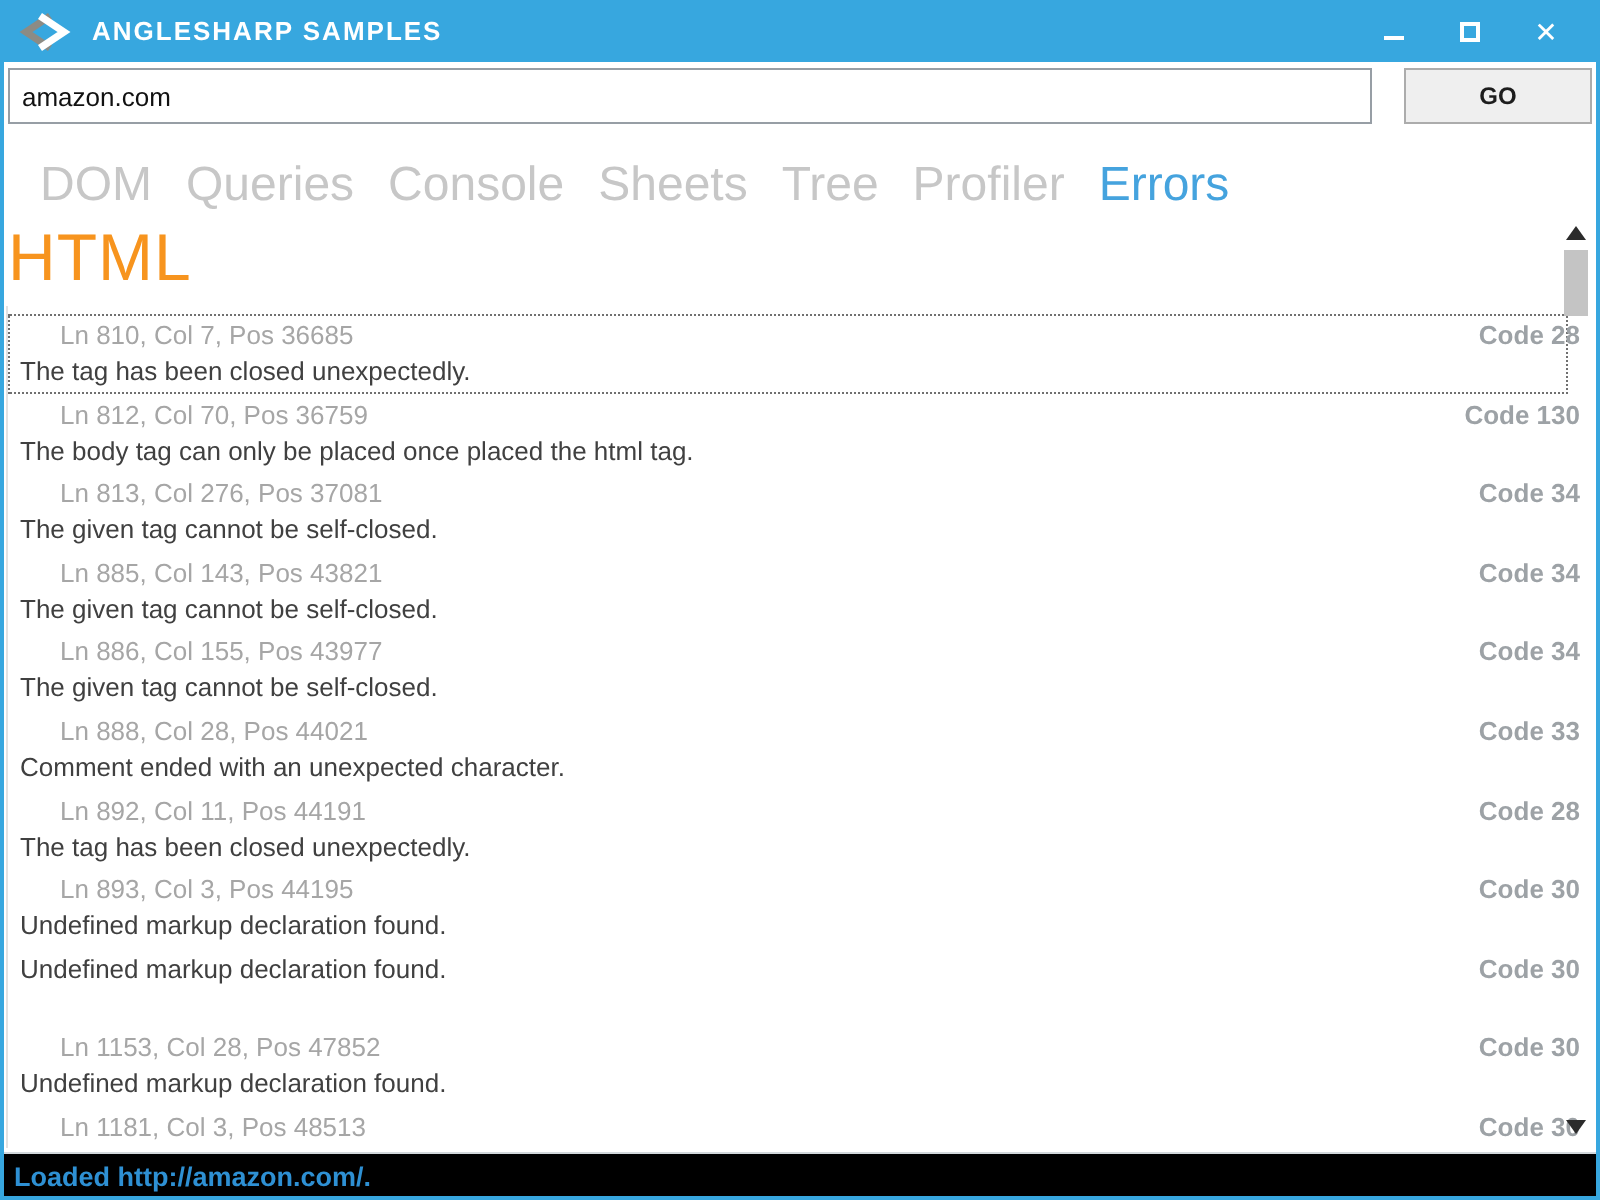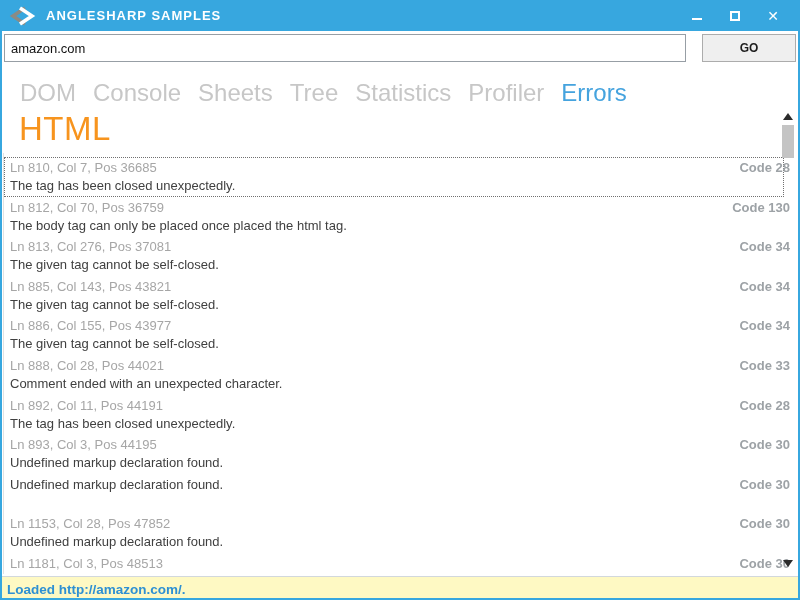--- a/index.html
+++ b/index.html
@@ -45,32 +45,32 @@
   .tabs {
     display: flex; gap: 17px; padding-left: 18px; margin-top: 13px;
     font-size: 24px; line-height: 32px; color: #C7C7C7; white-space: nowrap;
   }
   .tab { cursor: default; }
   .tab.active { color: #45A3DE; }
 
   
   .section-title {
     color: #F7941E; font-size: 33px; font-weight: 400; line-height: 40px;
-    margin-left: 17px; letter-spacing: 0.5px;
+    margin-left: 2px; letter-spacing: 0.5px;
   }
 
   
   .error-list {
     position: absolute; left: 1px; top: 153px; right: 2px; bottom: 24px;
     overflow: hidden; border-left: 1px solid #E2E2E2;
     padding: 4px 12px 0 0;
   }
   .error-row { position: relative; height: 39.6px; padding: 2px 0 0 6px; }
   .error-row.focused { outline: 1px dotted #707070; outline-offset: -1px; }
-  .error-meta { font-size: 13px; line-height: 18px; color: #A6A6A6; }
+  .error-meta { font-size: 13px; line-height: 18px; color: #A6A6A6; margin-left: 20px; }
   .error-msg  { font-size: 13px; line-height: 18px; color: #404040; }
   .error-code {
     position: absolute; top: 3px; right: -6px;
     font-size: 13px; font-weight: bold; color: #9DA2A6;
   }
 
   
   .scrollbar { position: absolute; top: 110px; bottom: 28px; right: 3px; width: 13px; }
   .sb-up, .sb-down { position: absolute; left: 1px; width: 0; height: 0; cursor: default; }
   .sb-up {
@@ -81,21 +81,21 @@
   .sb-down {
     bottom: 3px;
     border-left: 5px solid transparent; border-right: 5px solid transparent;
     border-top: 7px solid #2B2B2B;
   }
   .sb-thumb { position: absolute; top: 15px; left: 0; width: 12px; height: 33px; background: #C4C4C4; cursor: default; }
 
   
   .statusbar {
     position: absolute; left: 0; right: 0; bottom: 0; height: 22px;
-    background: #fef9c3; border-top: 1px solid #D2D8DC; padding: 3px 12px 0 5px; margin-top: 16px;
+    background: #000000; border-top: 1px solid #D2D8DC; padding: 3px 12px 0 5px; margin-top: 16px;
   }
   .status-text { color: #2E90D3; font-size: 13.5px; font-weight: bold; }
 </style>
 </head>
 <body>
 
 <div class="window">
 
   <div class="titlebar">
     <svg class="logo" viewBox="0 0 28 24">
@@ -116,24 +116,24 @@
     </div>
   </div>
 
   <div class="addressbar">
     <input class="url-input" type="text" value="amazon.com" style="">
     <button class="go-btn">GO</button>
   </div>
 
   <div class="tabs">
       <span class="tab">DOM</span>
+      <span class="tab">Queries</span>
       <span class="tab">Console</span>
       <span class="tab">Sheets</span>
       <span class="tab">Tree</span>
-      <span class="tab">Statistics</span>
       <span class="tab">Profiler</span>
       <span class="tab active">Errors</span>
     </div>
 
   <div class="section-title">HTML</div>
 
   <div class="error-list">
       <div class="error-row focused">
         <div class="error-meta">Ln 810, Col 7, Pos 36685</div>
         <div class="error-msg">The tag has been closed unexpectedly.</div>

